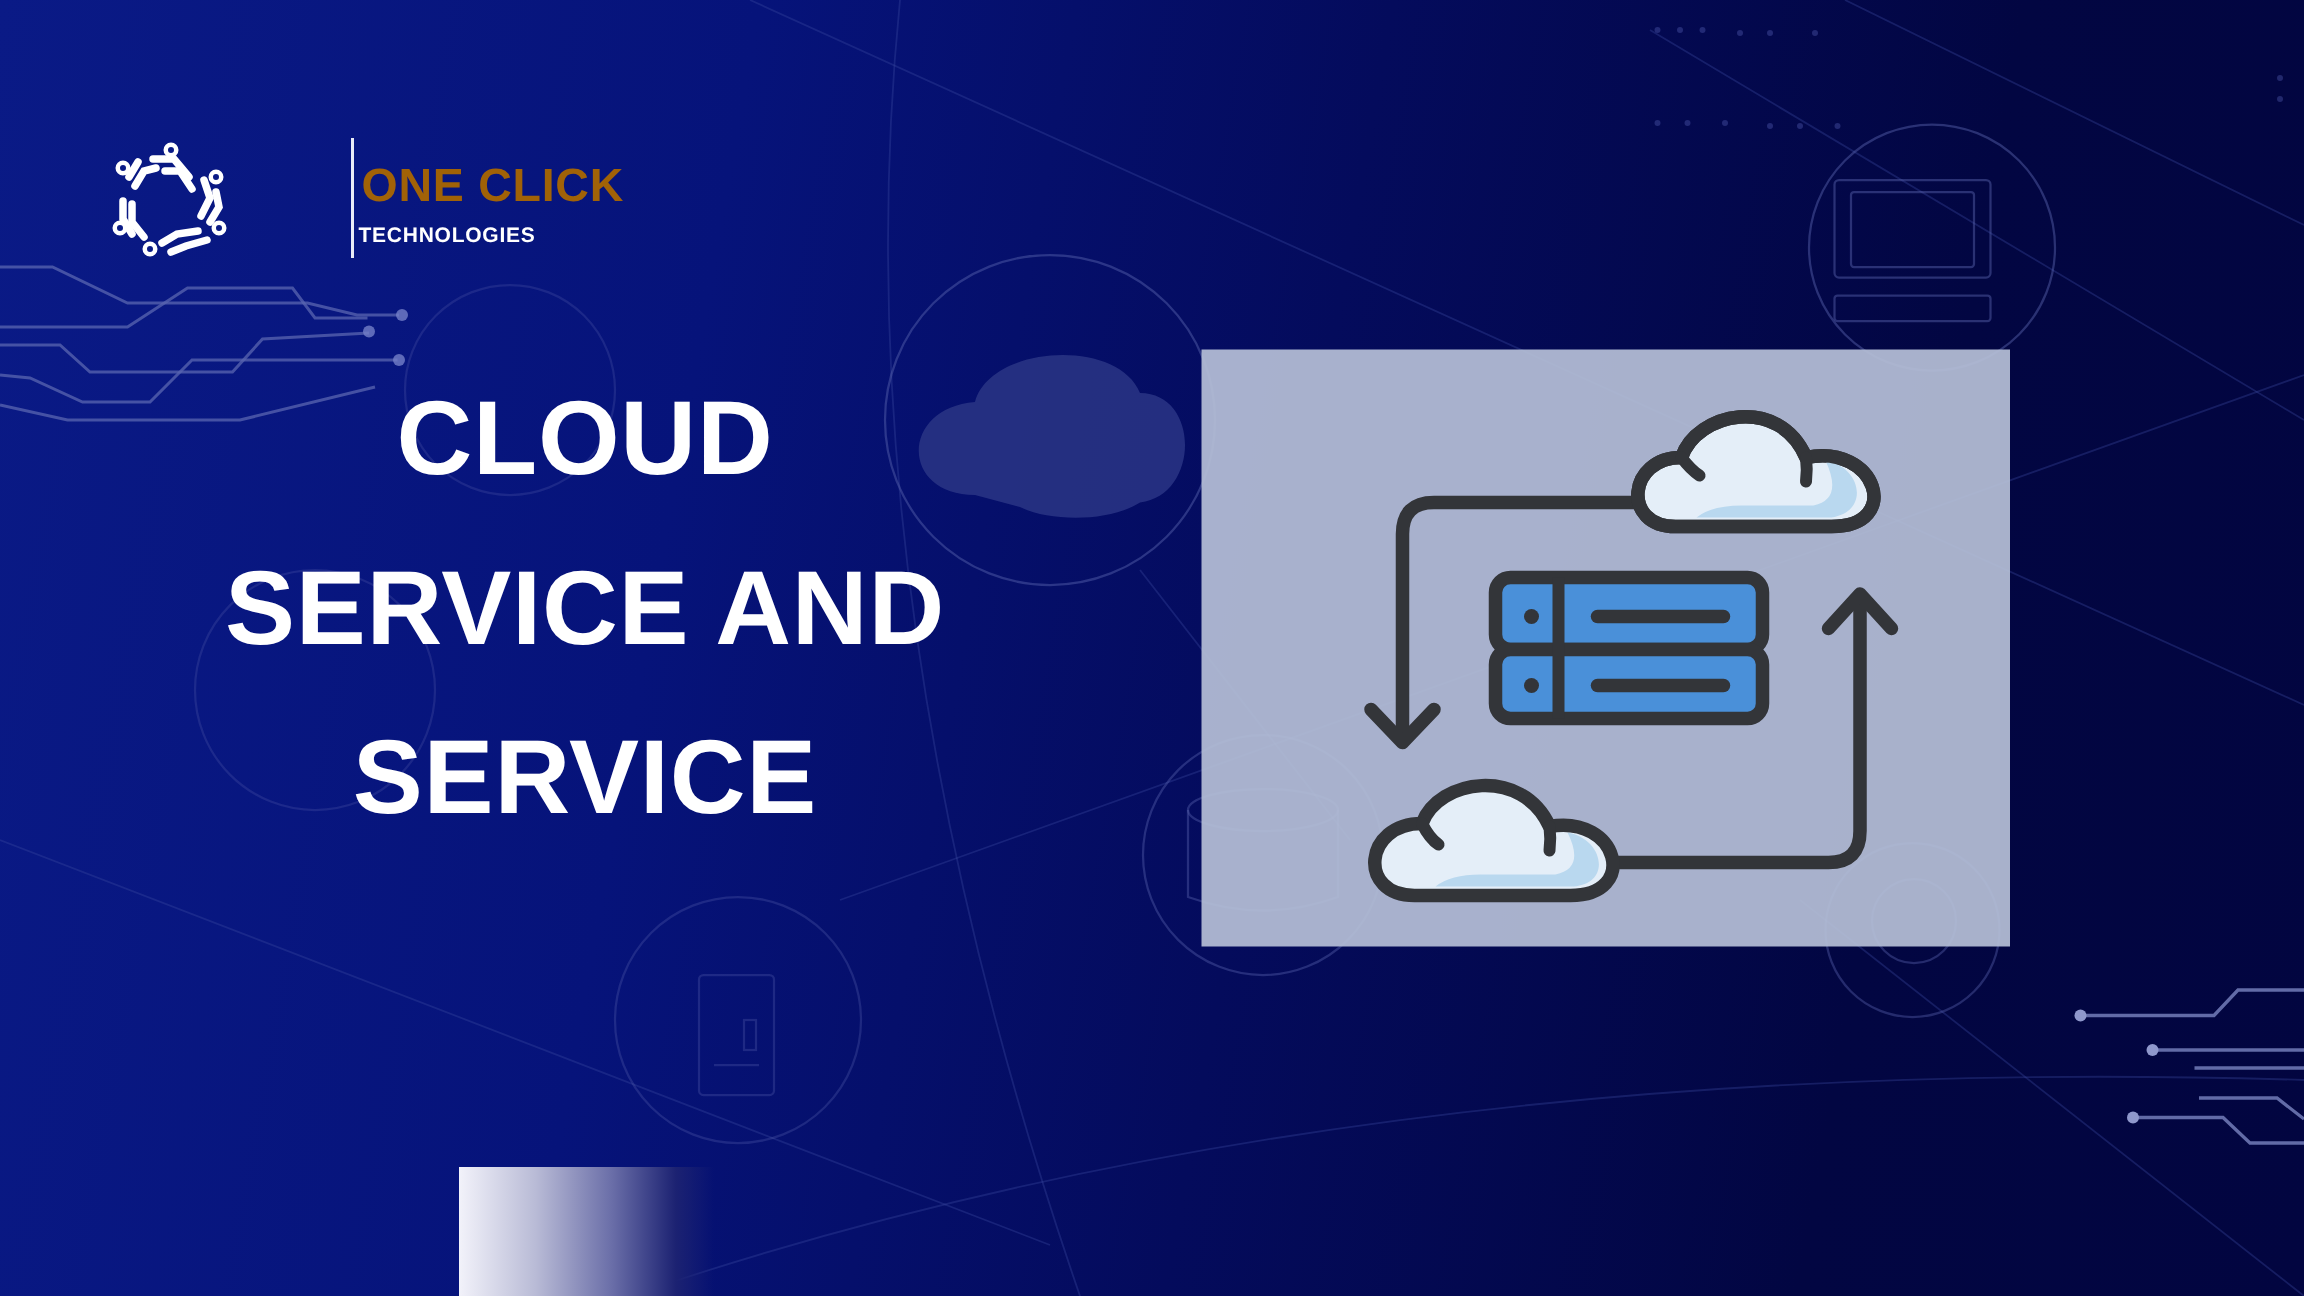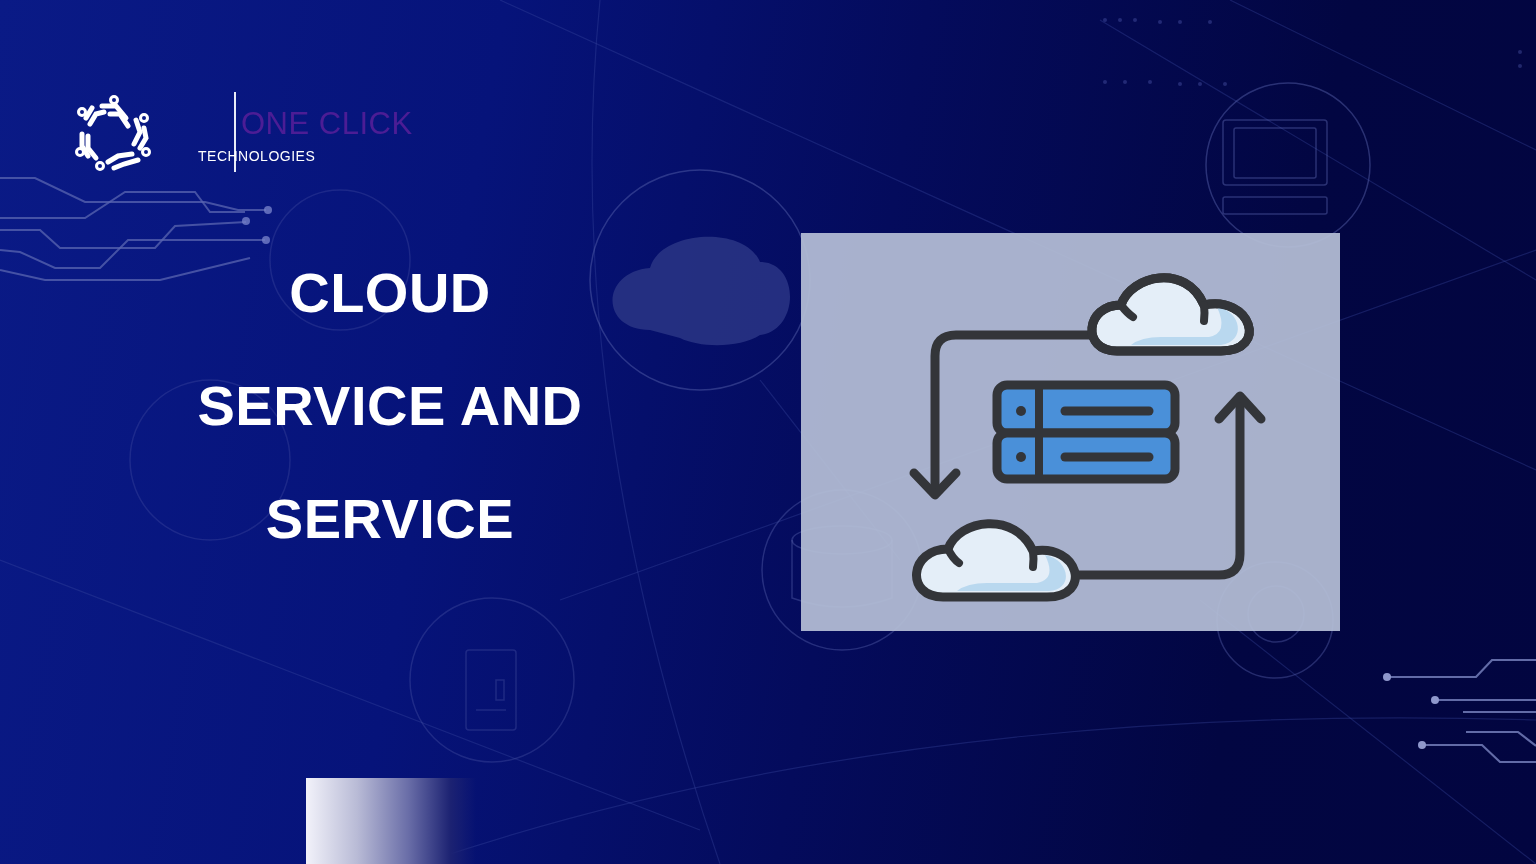--- a/index.html
+++ b/index.html
@@ -5,23 +5,23 @@
     html, body { margin:0; padding:0; }
     body {
       width:1536px; height:864px; overflow:hidden; position:relative;
       background: linear-gradient(100deg, #0a1a86 0%, #06137a 30%, #040b5c 55%, #020642 80%, #020540 100%);
       font-family: "Liberation Sans", "DejaVu Sans", sans-serif;
     }
     .bg-layer { position:absolute; inset:0; pointer-events:none; }
     .logo { position:absolute; left:74px; top:92px; width:300px; height:82px; }
     .logo-mark { position:absolute; left:0; top:2px; width:82px; height:78px; }
     .logo-divider { position:absolute; left:160px; top:0; width:2px; height:80px; background:#e9ecf7; }
-    .logo-name { position:absolute; left:167px; top:14px; font-size:31px; font-weight:normal; color:#4c1d95; letter-spacing:0.5px; white-space:nowrap; }
-    .logo-sub { position:absolute; left:124px; top:56px; width:200px; font-size:14px; font-weight:normal; color:#ffffff; letter-spacing:0.5px; white-space:nowrap; }
-    .headline { position:absolute; left:90px; top:236px; width:600px; text-align:center; color:#ffffff; font-weight:bold; font-size:56px; line-height:113px; letter-spacing:0.5px; }
+    .logo-name { position:absolute; left:167px; top:14px; font-size:31px; font-weight:bold; color:#a16207; letter-spacing:0.5px; white-space:nowrap; }
+    .logo-sub { position:absolute; left:124px; top:56px; width:200px; text-align:center; font-size:14px; font-weight:bold; color:#ffffff; letter-spacing:0.5px; white-space:nowrap; }
+    .headline { position:absolute; left:90px; top:236px; width:600px; text-align:center; color:#ffffff; font-weight:bold; font-size:70px; line-height:113px; letter-spacing:0.5px; }
     .headline div { white-space:nowrap; }
     .illustration-card { position:absolute; left:801px; top:233px; width:539px; height:398px; background:rgba(181,190,214,0.93); }
     .illustration-card svg { position:absolute; left:0; top:0; }
     .bottom-gradient { position:absolute; left:306px; top:778px; width:170px; height:86px; background: linear-gradient(90deg, #f2f2fa 0%, #b9bbd6 30%, #6a6ea8 60%, #1c2272 85%, rgba(4,10,90,0) 100%); }
   </style>
 </head>
 <body>
 
 <svg class="bg-layer" width="1536" height="864" viewBox="0 0 1536 864">
 

